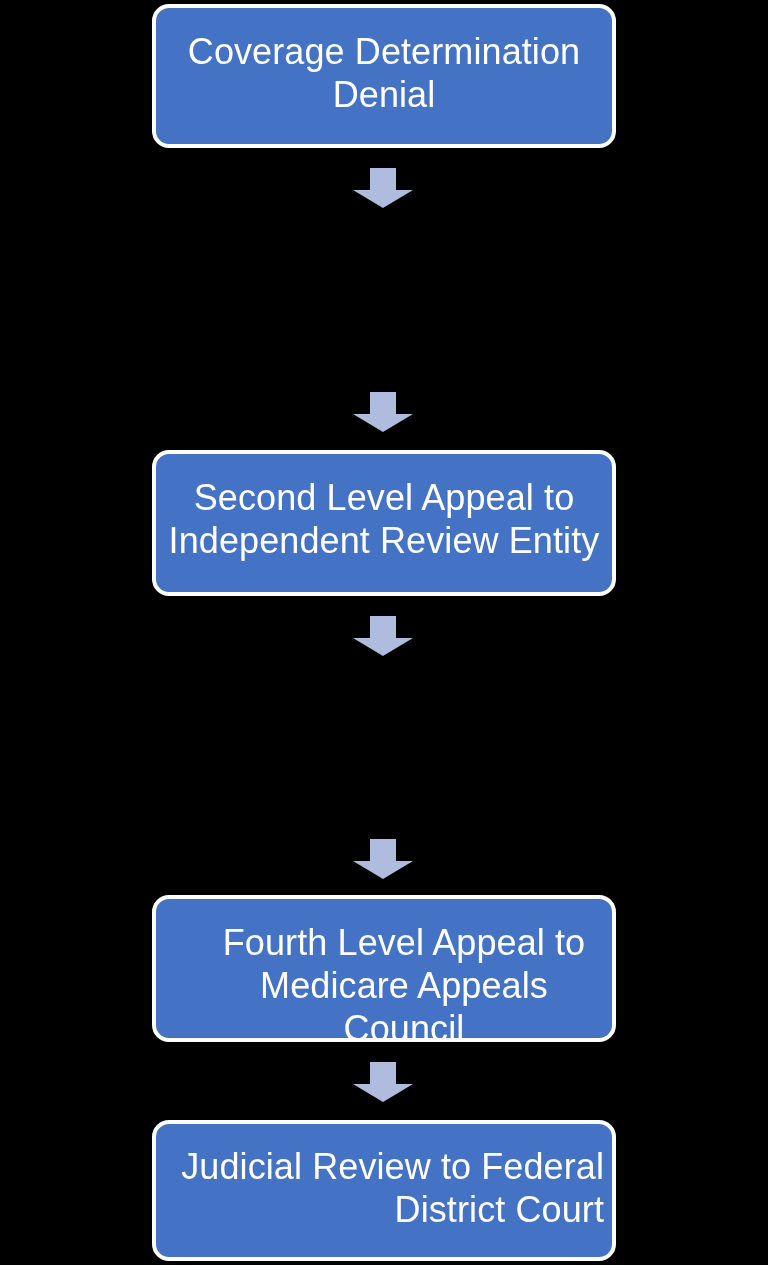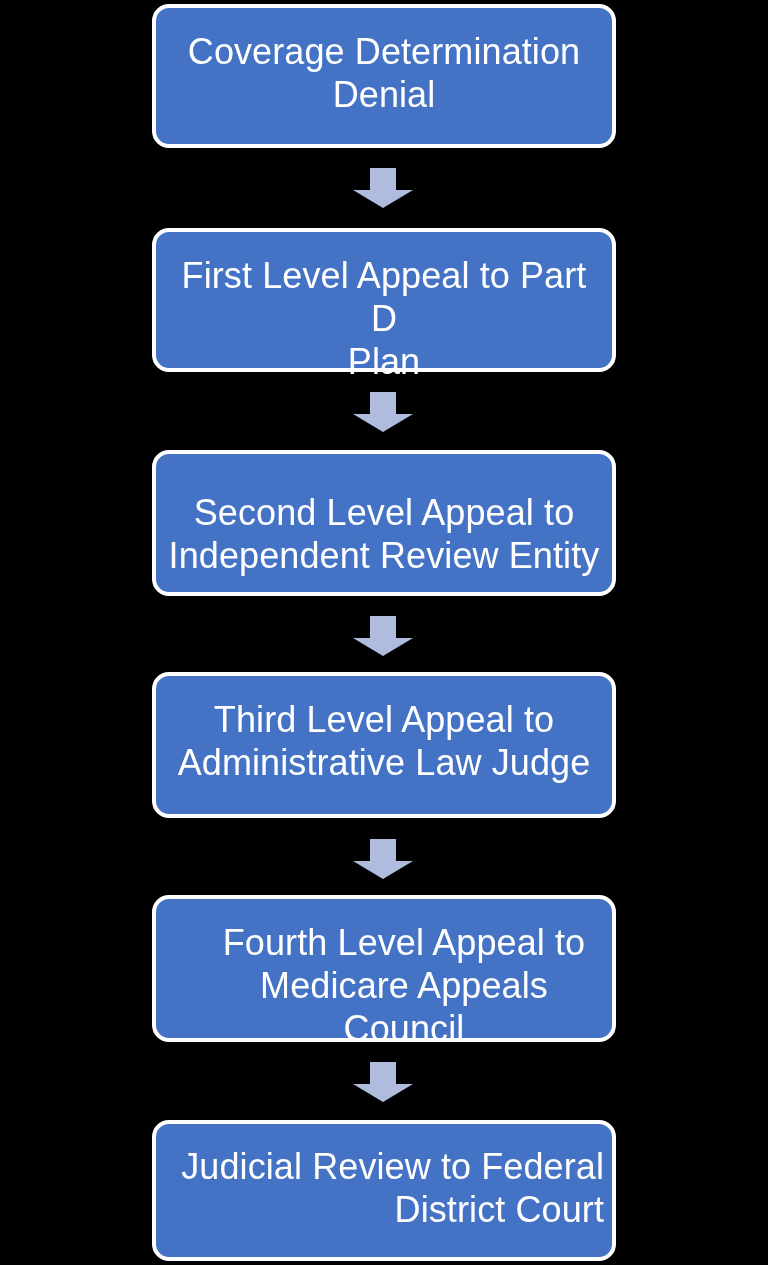--- a/index.html
+++ b/index.html
@@ -45,21 +45,21 @@
     font-weight: 400;
     letter-spacing: 0.1px;
     white-space: pre-line;
     padding: 0 8px;
     box-sizing: border-box;
   }
   .n0 { top: 4px;    height: 144px; }
   .n0 .node-label { padding-top: 22px; }
   .n1 { top: 228px;  height: 144px; }
   .n1 .node-label { padding-top: 22px; }
-  .n2 { top: 450px;  height: 146px; align-items: center; }
+  .n2 { top: 450px;  height: 146px; }
   .n2 .node-label { padding-top: 22px; }
   .n3 { top: 672px;  height: 146px; }
   .n3 .node-label { padding-top: 22px; }
   .n4 { top: 895px;  height: 147px; padding-left: 40px; }
   .n4 .node-label { padding-top: 22px; }
   .n5 { top: 1120px; height: 141px; }
   .n5 .node-label { padding-top: 21px; text-align: right; }
 
   
   .arrow {
@@ -85,46 +85,38 @@
       <span class="node-label">Coverage Determination
 Denial</span>
     </div>
 
     <div class="arrow a0">
       <svg viewBox="0 0 60 40" xmlns="http://www.w3.org/2000/svg" aria-hidden="true">
         <polygon points="17,0 43,0 43,22 60,22 30,40 0,22 17,22" fill="#AFBCDE"></polygon>
       </svg>
     </div>
 
-    <div class="node n1">
-      <span class="node-label">First Level Appeal to Part D
-Plan</span>
-    </div>
 
     <div class="arrow a1">
       <svg viewBox="0 0 60 40" xmlns="http://www.w3.org/2000/svg" aria-hidden="true">
         <polygon points="17,0 43,0 43,22 60,22 30,40 0,22 17,22" fill="#AFBCDE"></polygon>
       </svg>
     </div>
 
     <div class="node n2">
       <span class="node-label">Second Level Appeal to
 Independent Review Entity</span>
     </div>
 
     <div class="arrow a2">
       <svg viewBox="0 0 60 40" xmlns="http://www.w3.org/2000/svg" aria-hidden="true">
         <polygon points="17,0 43,0 43,22 60,22 30,40 0,22 17,22" fill="#AFBCDE"></polygon>
       </svg>
     </div>
 
-    <div class="node n3">
-      <span class="node-label">Third Level Appeal to
-Administrative Law Judge</span>
-    </div>
 
     <div class="arrow a3">
       <svg viewBox="0 0 60 40" xmlns="http://www.w3.org/2000/svg" aria-hidden="true">
         <polygon points="17,0 43,0 43,22 60,22 30,40 0,22 17,22" fill="#AFBCDE"></polygon>
       </svg>
     </div>
 
     <div class="node n4">
       <span class="node-label">Fourth Level Appeal to
 Medicare Appeals Council</span>

